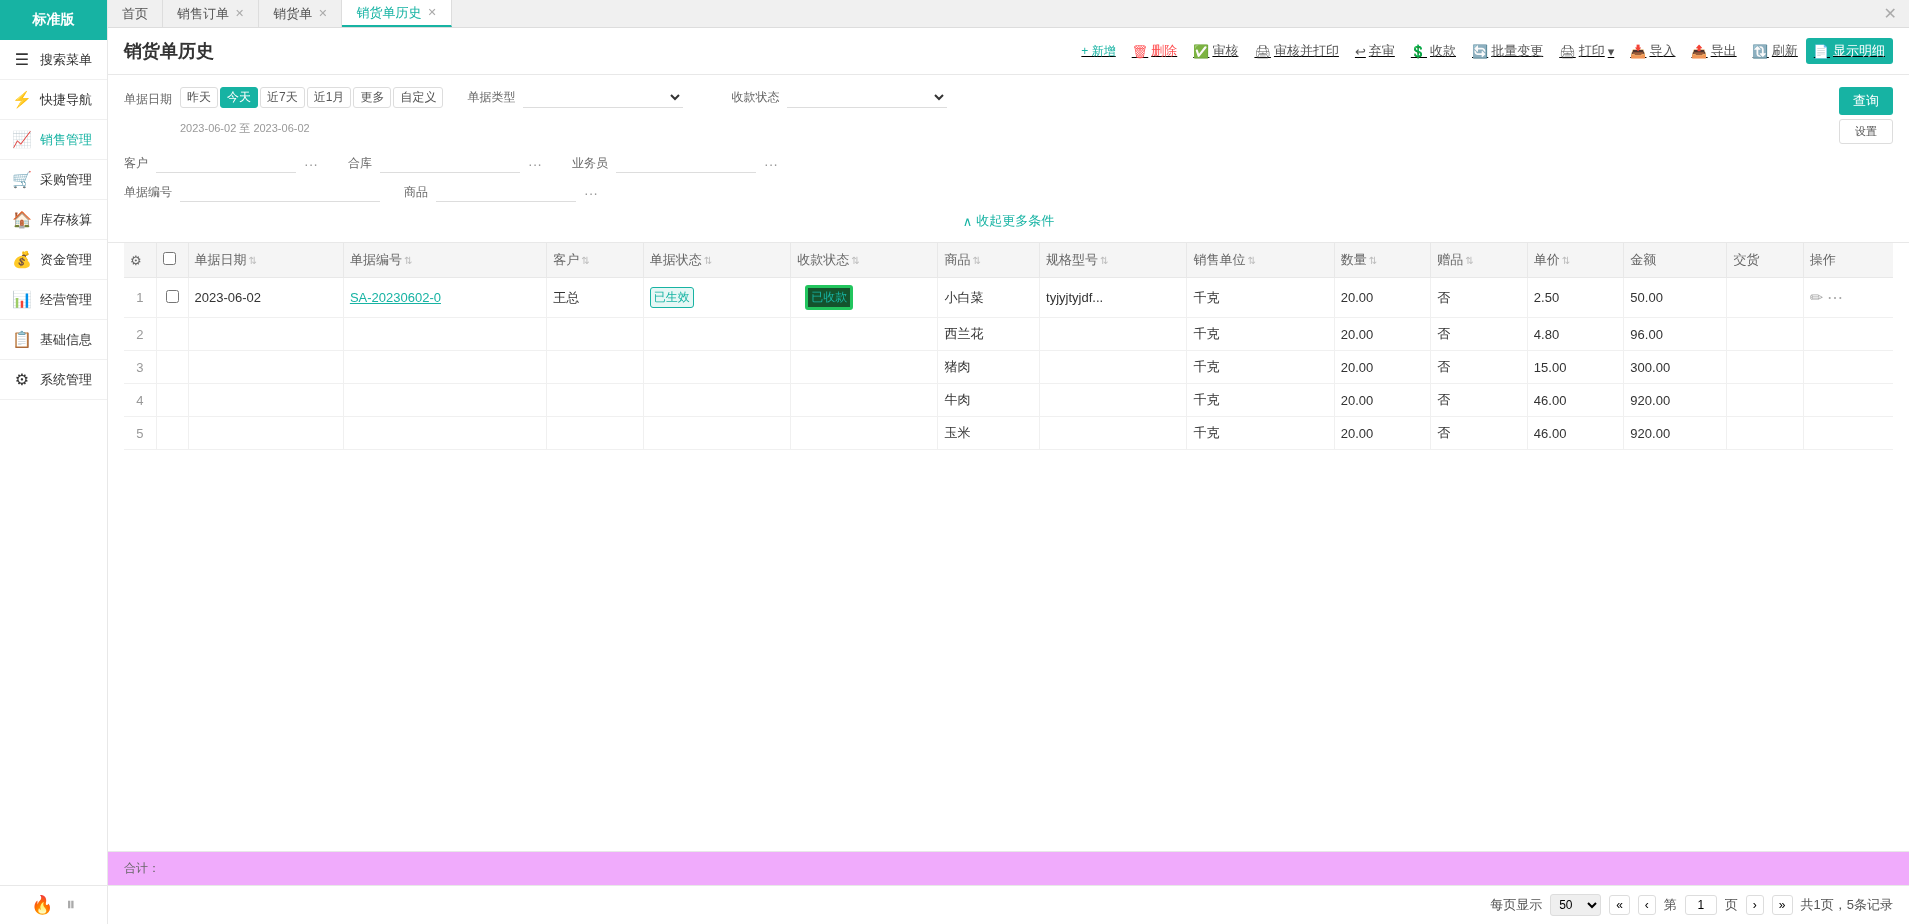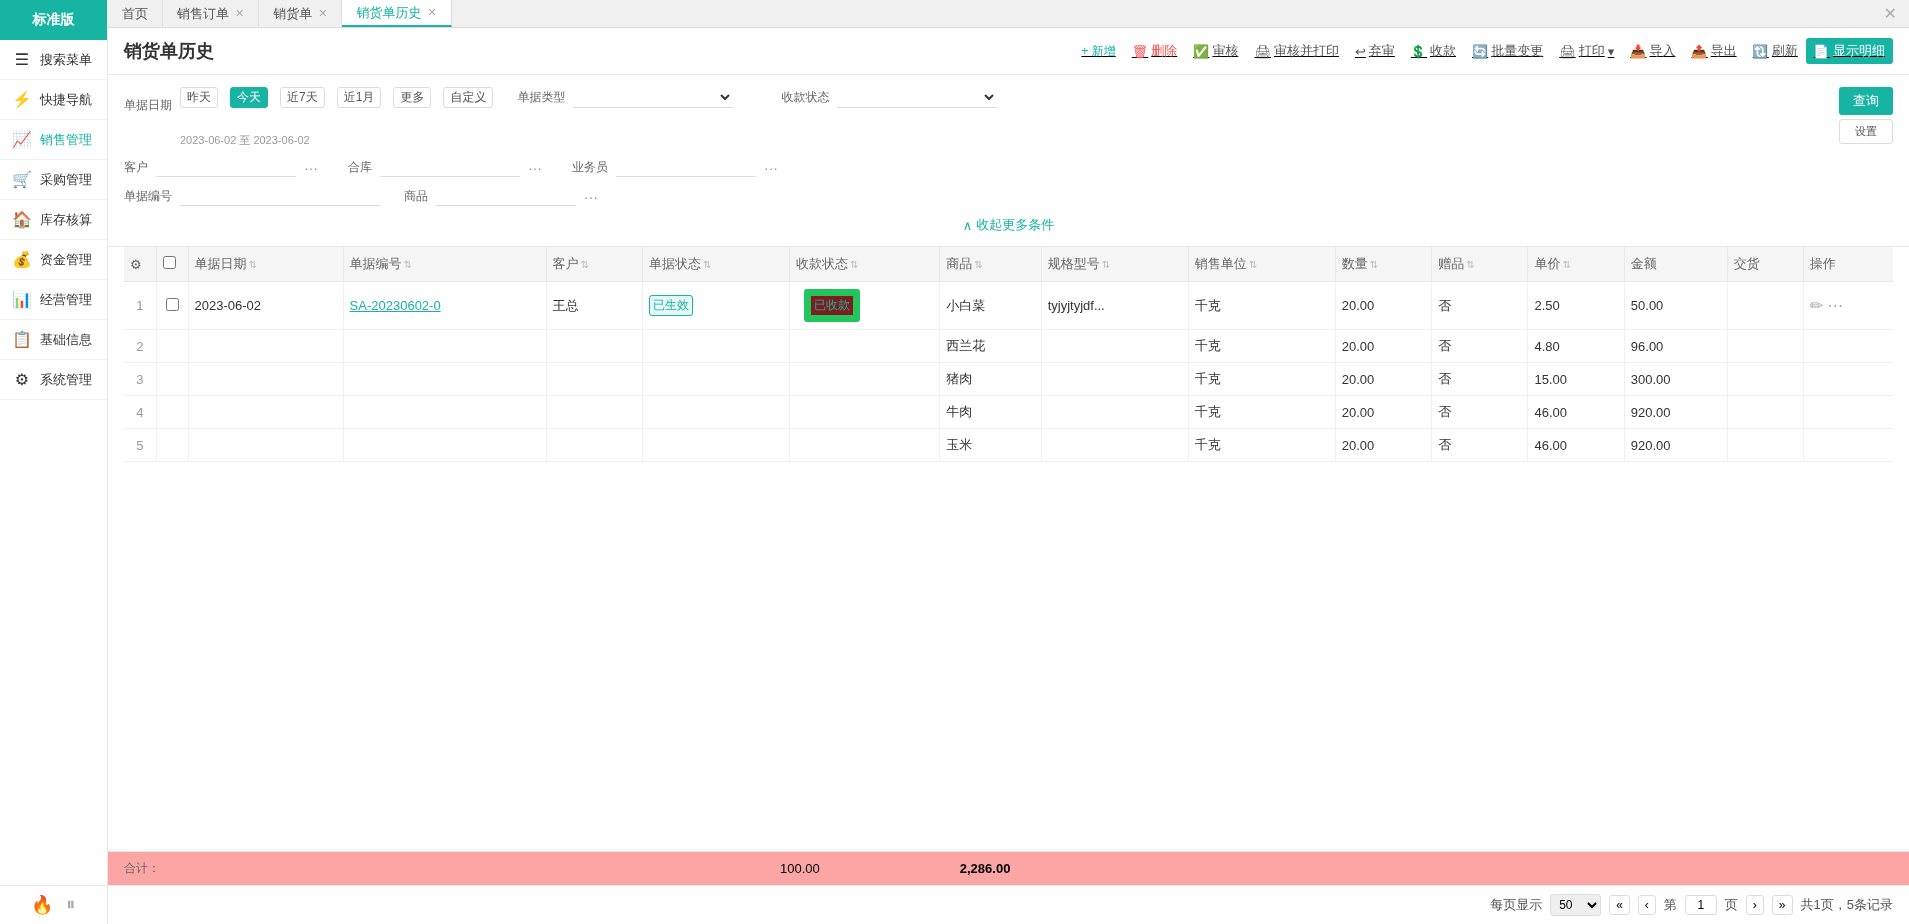--- a/index.html
+++ b/index.html
@@ -166,22 +166,22 @@
       width: 160px;
       background: none;
       cursor: pointer;
     }
     .filter-ellipsis { color: #999; font-size: 14px; cursor: pointer; }
 
     
     .date-filter-btns {
       display: flex;
       align-items: center;
-      gap: 12px;
-      margin-bottom: 16px;
+      gap: 2px;
+      margin-bottom: 4px;
     }
     .date-btn {
       padding: 1px 6px;
       border: 1px solid #ddd;
       border-radius: 3px;
       cursor: pointer;
       font-size: 12px;
       background: #fff;
       color: #555;
     }
@@ -238,32 +238,32 @@
     }
     tbody td:last-child { border-right: none; }
     .row-num { color: #999; text-align: center; }
     .status-badge {
       display: inline-block;
       padding: 1px 3px;
       border-radius: 3px;
       font-size: 12px;
     }
     .status-effective { background: #e6f7f5; color: #17b3a3; border: 1px solid #17b3a3; }
-    .status-paid { background: #7f1d1d; color: #17b3a3; border: 7px solid #22c55e; margin-left: 8px; }
+    .status-paid { background: #14532d; color: #17b3a3; border: 3px solid #22c55e; margin-left: 8px; }
     .col-link { color: #17b3a3; cursor: pointer; text-decoration: underline; }
     .checkbox-cell { text-align: center; }
     input[type="checkbox"] { cursor: pointer; }
 
     
     .table-footer {
       border-top: 1px solid #e8e8e8;
       padding: 8px 16px;
       display: flex;
       align-items: center;
-      background: #fca5a5;
+      background: #f0abfc;
       flex-shrink: 0;
     }
     .total-label { color: #666; font-size: 12px; }
     .total-values {
       display: flex;
       gap: 40px;
       margin-left: 20px;
       font-size: 12px;
     }
     .total-amount { font-weight: bold; }
@@ -725,24 +725,20 @@
       <td>
         
       </td>
     </tr>
           </tbody>
       </table>
     </div>
 
     <div class="table-footer">
       <span class="total-label">合计：</span>
-      <div class="total-values">
-        <span style="margin-left:600px;">100.00</span>
-        <span class="total-amount" style="margin-left:100px;">2,286.00</span>
-      </div>
     </div>
 
     <div class="pagination">
       <span>每页显示</span>
       <select class="pagination-select">
         <option value="50">50</option>
         <option value="100">100</option>
       </select>
       <button class="page-btn">«</button>
       <button class="page-btn">‹</button>

